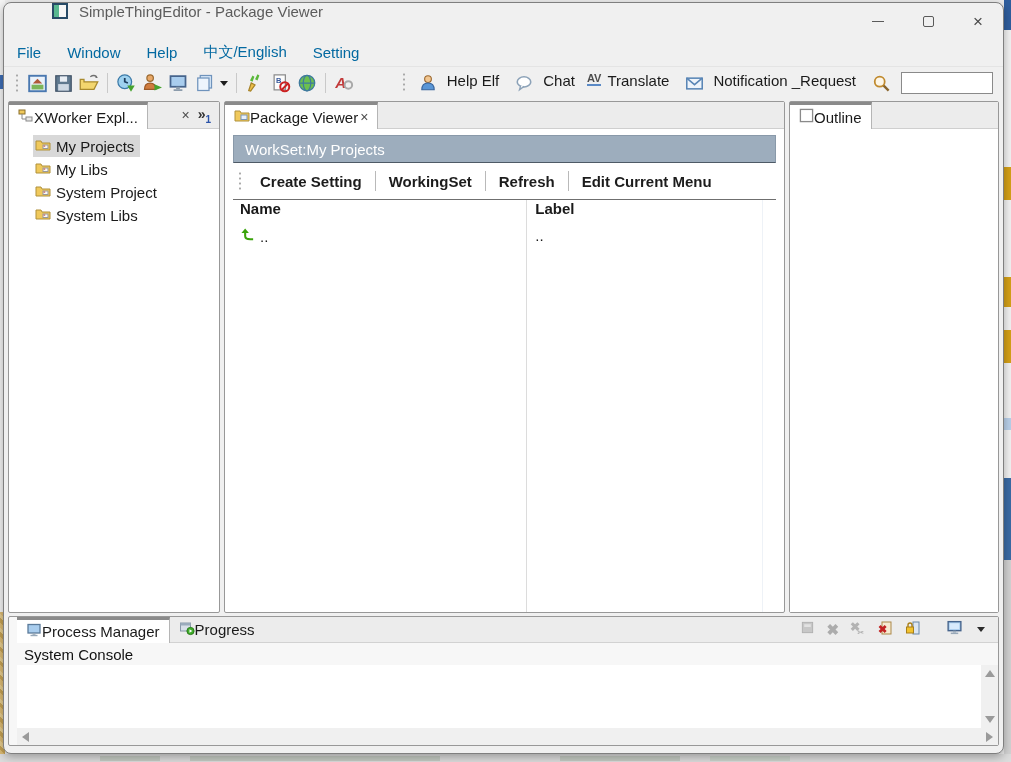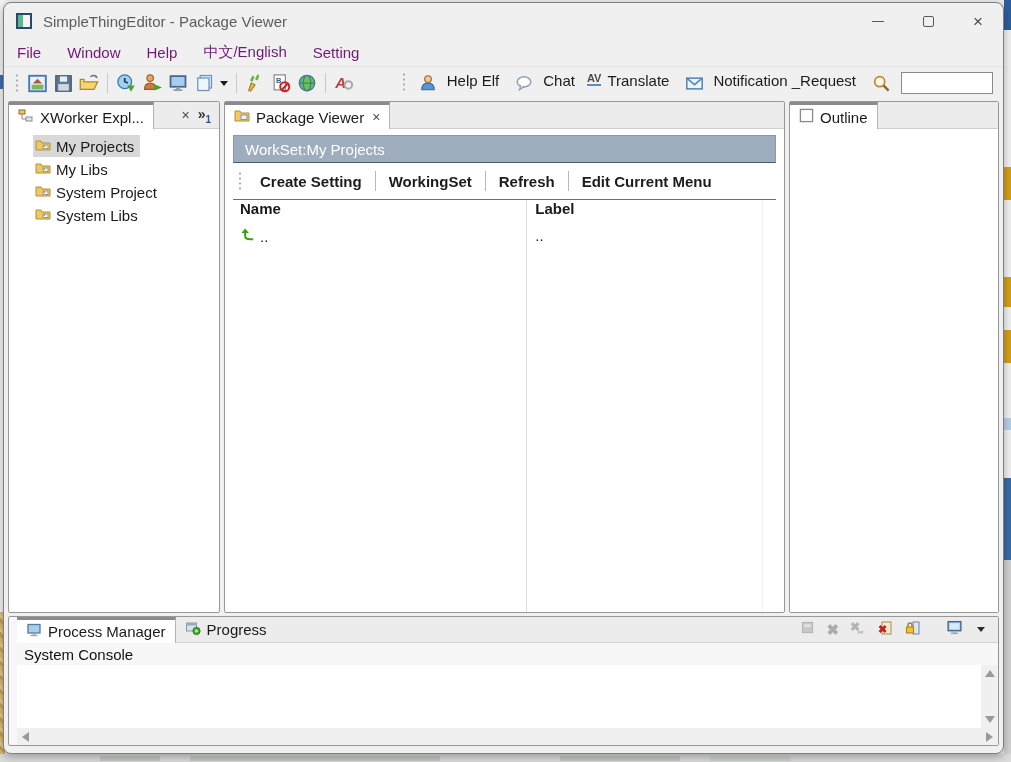--- a/index.html
+++ b/index.html
@@ -23,31 +23,31 @@
   .desk-left .bluebit { position:absolute; left:0; top:75px; width:4px; height:14px; background:#3e6db5; }
 
   
   .app {
     position:absolute; left:3px; top:2px; width:1001px; height:752px;
     background:#f0f0f0; border:1px solid #7f7f7f; border-radius:8px;
     box-shadow:0 3px 10px rgba(0,0,0,.3);
     display:flex; flex-direction:column; overflow:hidden;
   }
   
-  .titlebar { height:36px; display:flex; align-items:center; padding-left:12px; flex:0 0 auto; }
+  .titlebar { height:36px; display:flex; padding-left:12px; flex:0 0 auto;margin-left:36px; }
   .app-icon { width:16px; height:16px; border:2px solid #274a66; background:linear-gradient(90deg,#58b890 0 45%,#f6f6f6 45%); }
   .title-text { margin-left:11px; font-size:15px; color:#5c5c5c; }
   .win-controls { margin-left:auto; display:flex; height:36px; }
   .win-btn { width:50px; height:36px; display:flex; align-items:center; justify-content:center; }
   .glyph-min { width:12px; height:1px; background:#5a5a5a; }
   .glyph-max { width:11px; height:11px; border:1px solid #5a5a5a; border-radius:2px; }
   .glyph-close { font-size:17px; color:#4a4a4a; line-height:1; }
 
   
-  .menubar { height:27px; display:flex; align-items:center; padding-left:13px; gap:26px; font-size:15px; color:#701a75; flex:0 0 auto; }
+  .menubar { height:27px; display:flex; align-items:center; padding-left:13px; gap:26px; font-size:15px; color:#0369a1; flex:0 0 auto; }
   .menu-item { cursor:default; }
 
   
   .toolbar { height:33px; display:flex; align-items:center; padding:0 10px 0 6px; flex:0 0 auto; border-top:1px solid #e4e4e4; }
   .grip { width:4px; height:20px; margin:0 5px;
     background-image:radial-gradient(circle,#a9a9a9 1px,transparent 1.2px);
     background-size:4px 5px; background-repeat:repeat-y; }
   .tb-icon { width:22px; height:22px; display:flex; align-items:center; justify-content:center; margin:0 2px; }
   .tb-sep { width:1px; height:20px; background:#c9c9c9; margin:0 5px; }
   .dd-arrow { width:0; height:0; border-left:4px solid transparent; border-right:4px solid transparent; border-top:5px solid #1d1d1d; margin:0 3px; }
@@ -56,21 +56,21 @@
   .av-glyph { font-size:11px; font-weight:bold; color:#4d4d4d; border-bottom:2px solid #5b8ac6; line-height:1.1; letter-spacing:0; }
   .search-input { width:92px; height:22px; border:1px solid #8a8a8a; background:#fff; margin-left:3px; font-size:13px; padding:0 4px; }
 
   
   .main { flex:1 1 auto; min-height:0; display:flex; gap:4px; padding:2px 4px 0; }
   .panel { border:1px solid #989898; border-radius:2px; background:#fff; display:flex; flex-direction:column; min-width:0; }
   .panel-left { flex:0 0 212px; }
   .panel-center { flex:1 1 auto; }
   .panel-right { flex:0 0 210px; }
   .panel-header { height:27px; background:#ececec; border-bottom:1px solid #cfcfcf; display:flex; align-items:stretch; flex:0 0 auto; }
-  .tab { display:flex; align-items:center; gap:6px; padding:0 9px; font-size:15px; }
+  .tab { display:flex; align-items:center; padding:0 9px; font-size:15px; }
   .tab.active { background:#fff; border-top:3px solid #8a8a8a; border-right:1px solid #b5b5b5; margin-bottom:-1px; }
   .tab .close-x { font-size:14px; color:#4c4c4c; margin-left:2px; }
   .hdr-btns { display:flex; align-items:center; gap:8px; padding:0 8px; margin-left:auto; }
   .chevron { font-size:14px; color:#333; font-weight:bold; position:relative; }
   .chevron sub { color:#2a52a8; font-size:10px; }
 
   
   .tree { padding:6px 4px 0 24px; display:flex; flex-direction:column; gap:1px; }
   .tree-row { display:flex; align-items:center; gap:5px; height:22px; width:fit-content; padding:0 6px 0 2px; font-size:15px; }
   .tree-row.selected { background:#d8d8d8; }

